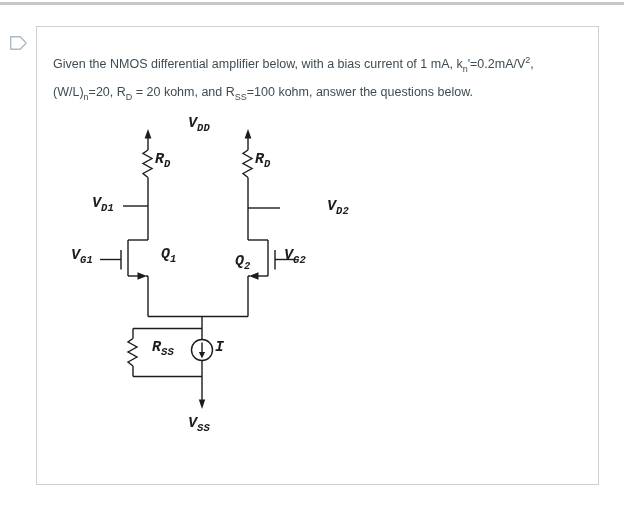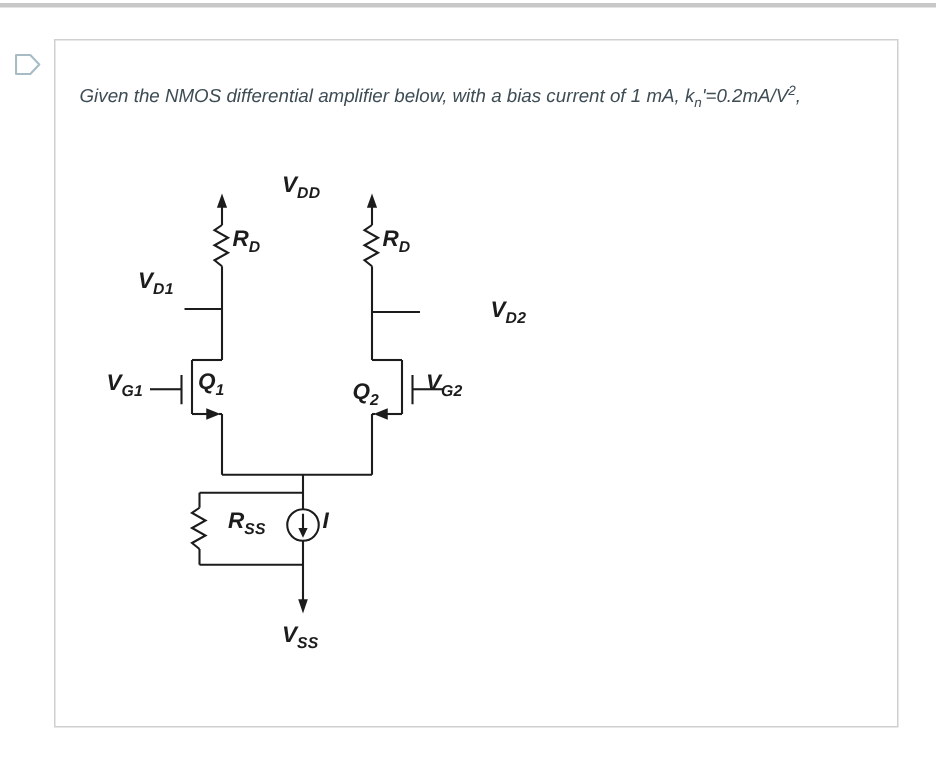--- a/index.html
+++ b/index.html
@@ -7,63 +7,64 @@
     position:relative; width:624px; height:507px; overflow:hidden;
     background:#ffffff; font-family:"Liberation Sans", sans-serif;
   }
   .top-band {
     position:absolute; left:0; top:2px; width:624px; height:3px;
     background:#c8c8c8;
   }
   .flag-icon { position:absolute; left:9px; top:35px; width:19px; height:16px; cursor:pointer; }
   .card {
     position:absolute; left:36px; top:26px; width:563px; height:459px;
-    border:1px solid #d0d0d0; background:#ffffff; box-sizing:border-box;font-style:italic;
+    border:1px solid #d0d0d0; background:#ffffff; box-sizing:border-box;
   }
   .problem {
     position:absolute; left:16px; top:22px; width:540px;
     color:#3e4c54; font-size:12.5px; line-height:23px;
   }
   .problem .pline { white-space:nowrap; }
   .problem sub, .problem sup { font-size:9px; }
   
   .circuit-svg { position:absolute; left:0; top:0; width:624px; height:507px; pointer-events:none; }
   .clabel {
     position:absolute; color:#1c1c1c;
-    font-family:Liberation Sans, sans-serif; font-style:italic; font-weight:bold;
+    font-family:Liberation Mono, monospace; font-style:italic; font-weight:bold;
     font-size:15px; line-height:16px; white-space:nowrap;
   }
   .clabel .sub { font-size:10.5px; vertical-align:-4px; letter-spacing:0.2px; }
   .lb-vdd  { left:188px; top:116px; }
   .lb-rdl  { left:155px; top:152px; }
   .lb-rdr  { left:255px; top:152px; }
-  .lb-vd1  { left:92px;  top:180px; }
+  .lb-vd1  { left:92px;  top:196px; }
   .lb-vd2  { left:283px; top:199px;margin-left:44px; }
   .lb-vg1  { left:71px;  top:248px; }
   .lb-vg2  { left:284px; top:248px; }
-  .lb-q1   { left:132px; top:247px; }
+  .lb-q1   { left:161px; top:247px; }
   .lb-q2   { left:235px; top:254px; }
   .lb-rss  { left:152px; top:340px; }
   .lb-i    { left:215px; top:340px; }
   .lb-vss  { left:188px; top:416px;text-align:center; }
 </style>
 </head>
 <body>
 
 <div class="screen">
 
   <div class="top-band"></div>
 
   <svg class="flag-icon" viewBox="0 0 19 16">
     <path d="M1.7 1.7 H11.2 L17.2 8 L11.2 14.3 H1.7 Z" fill="#ffffff" stroke="#a8bcc6" stroke-width="1.4" stroke-linejoin="round"></path>
   </svg>
 
   <div class="card">
     <div class="problem">
       <div class="pline"><span>Given the NMOS differential amplifier below, with a bias current of 1 mA, k</span><sub>n</sub><span>'=0.2mA/V</span><sup>2</sup><span>,</span></div>
+      <div class="pline"><span>(W/L)</span><sub>n</sub><span>=20, R</span><sub>D</sub><span> = 20 kohm, and R</span><sub>SS</sub><span>=100 kohm, answer the questions below.</span></div>
     </div>
   </div>
 
   <svg class="circuit-svg" viewBox="0 0 624 507">
     <g stroke="#1c1c1c" stroke-width="1.4" fill="none">
 
       <line x1="148" y1="150" x2="148" y2="136"></line>
       <polygon points="148,129 144.6,138.5 151.4,138.5" fill="#1c1c1c" stroke="none"></polygon>
 
       <path d="M148,150 l-5,3.5 l9,5 l-9,5 l9,5 l-9,5 l5,4"></path>

